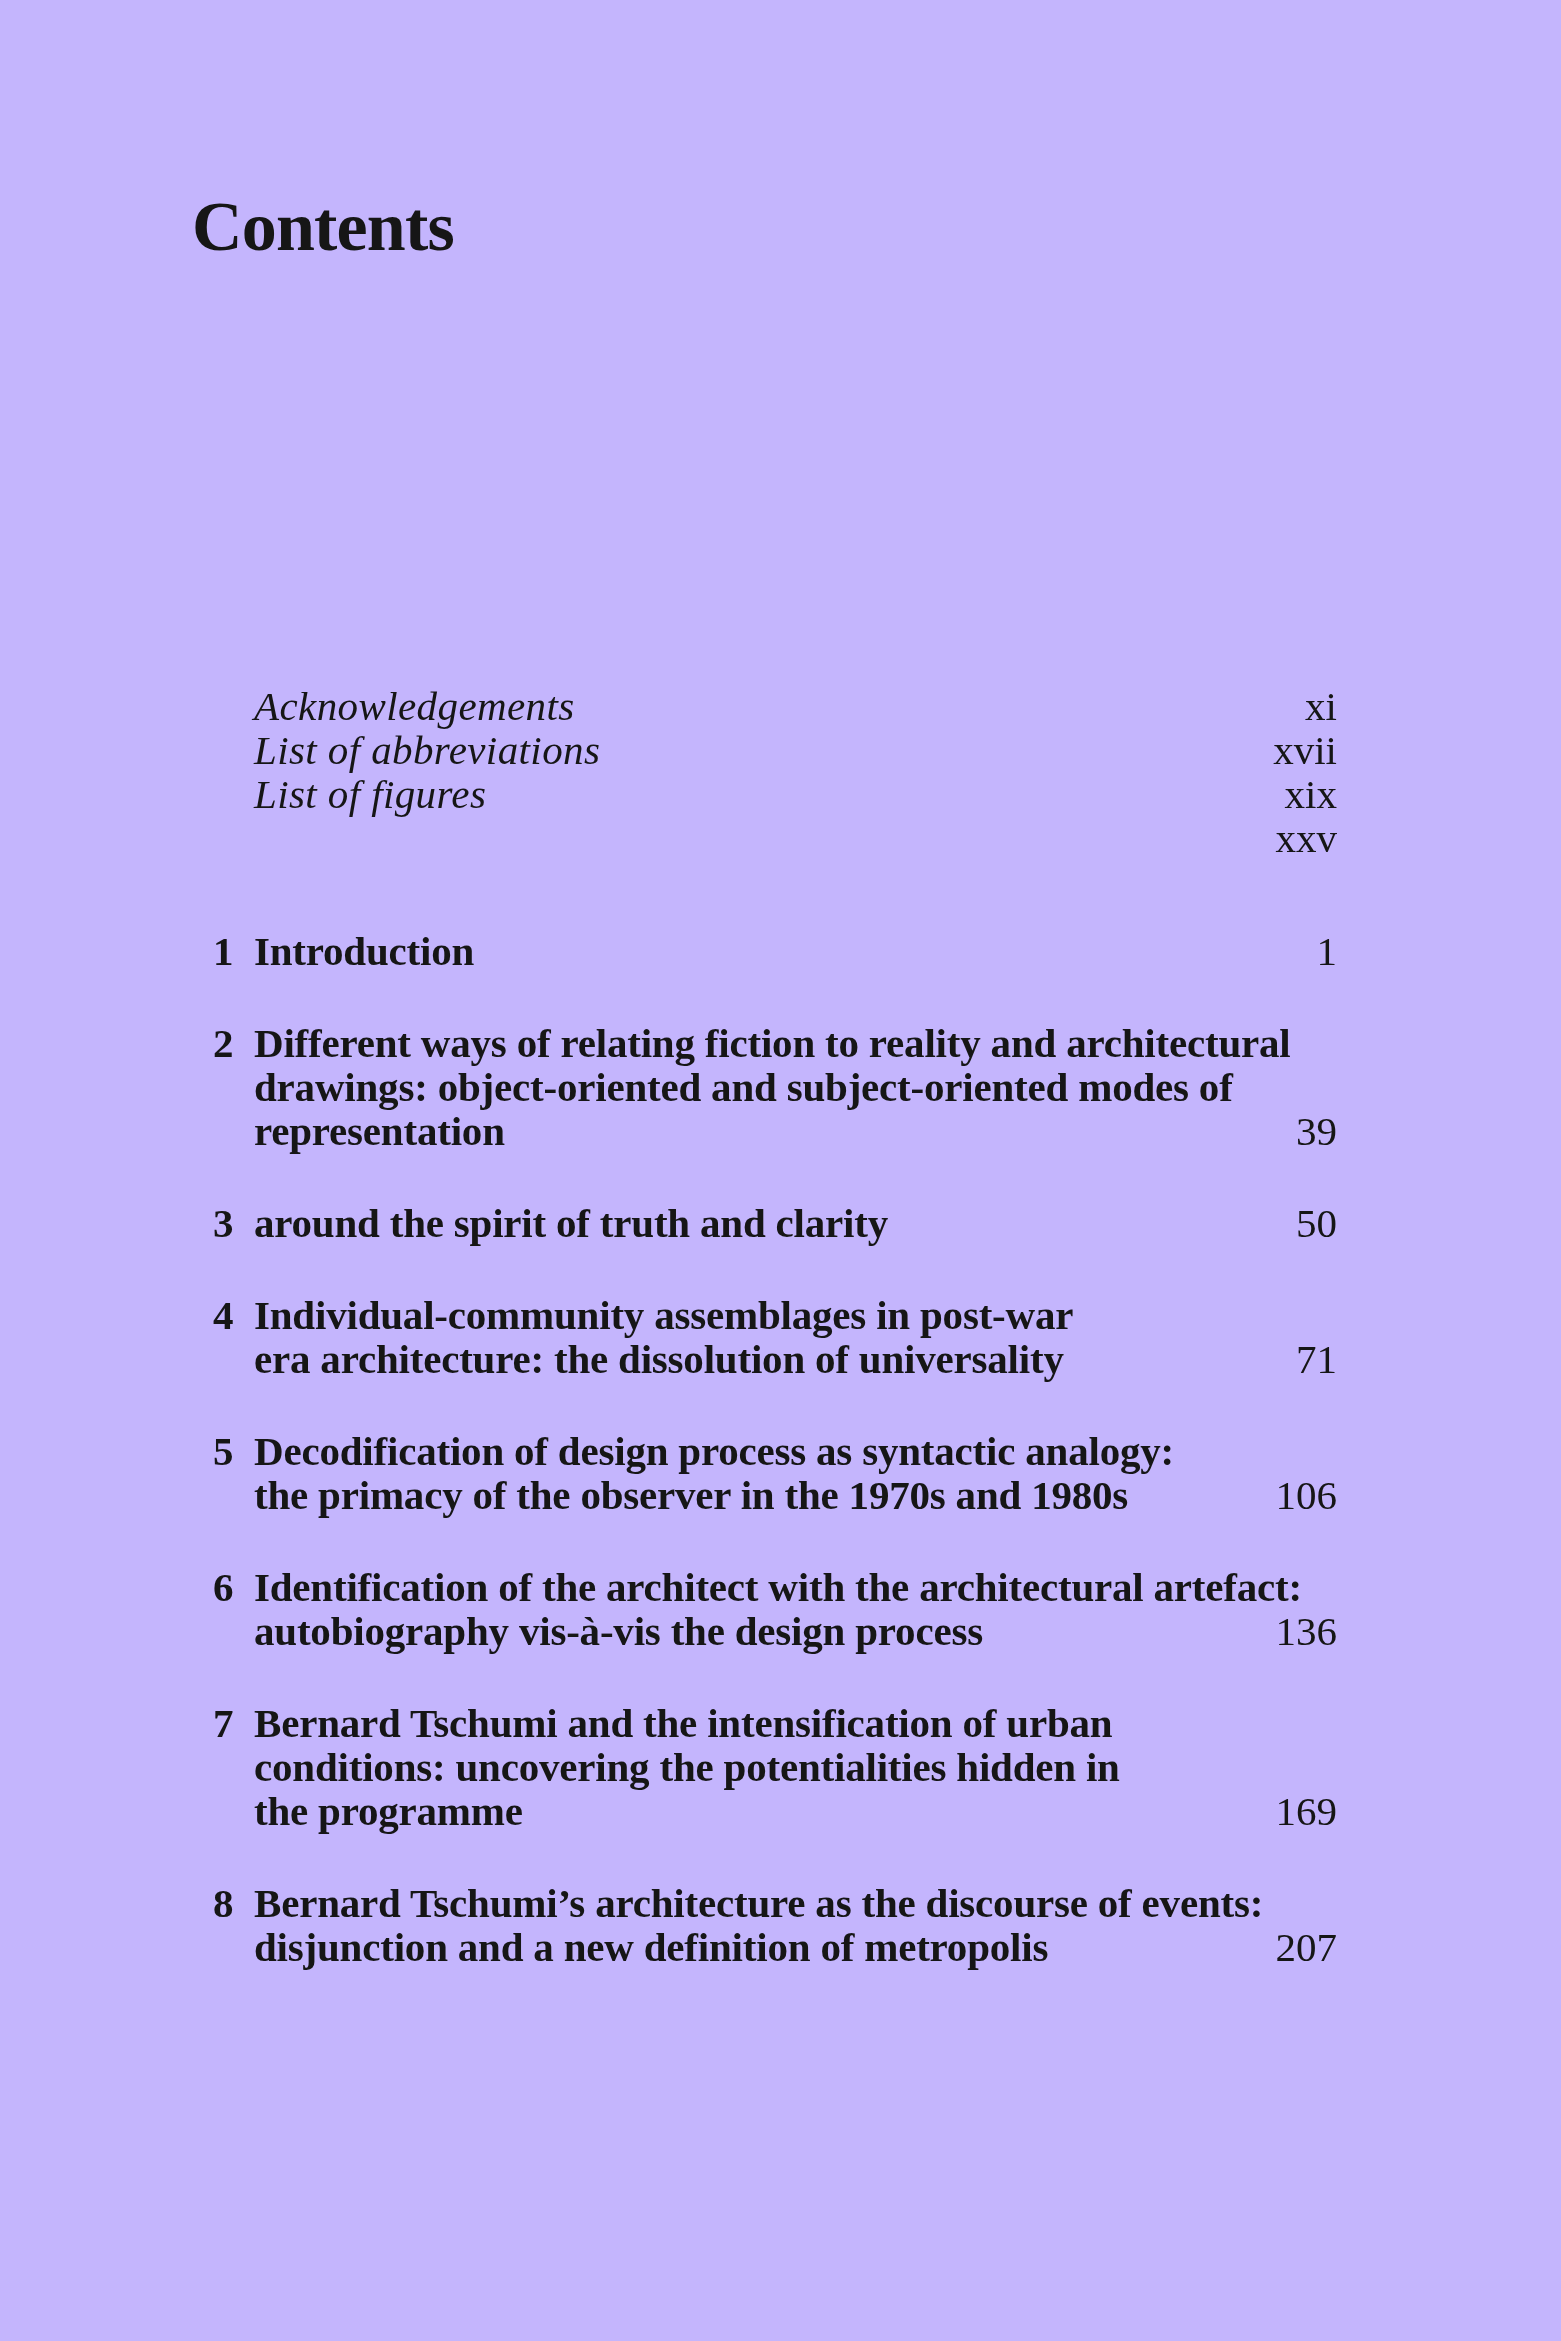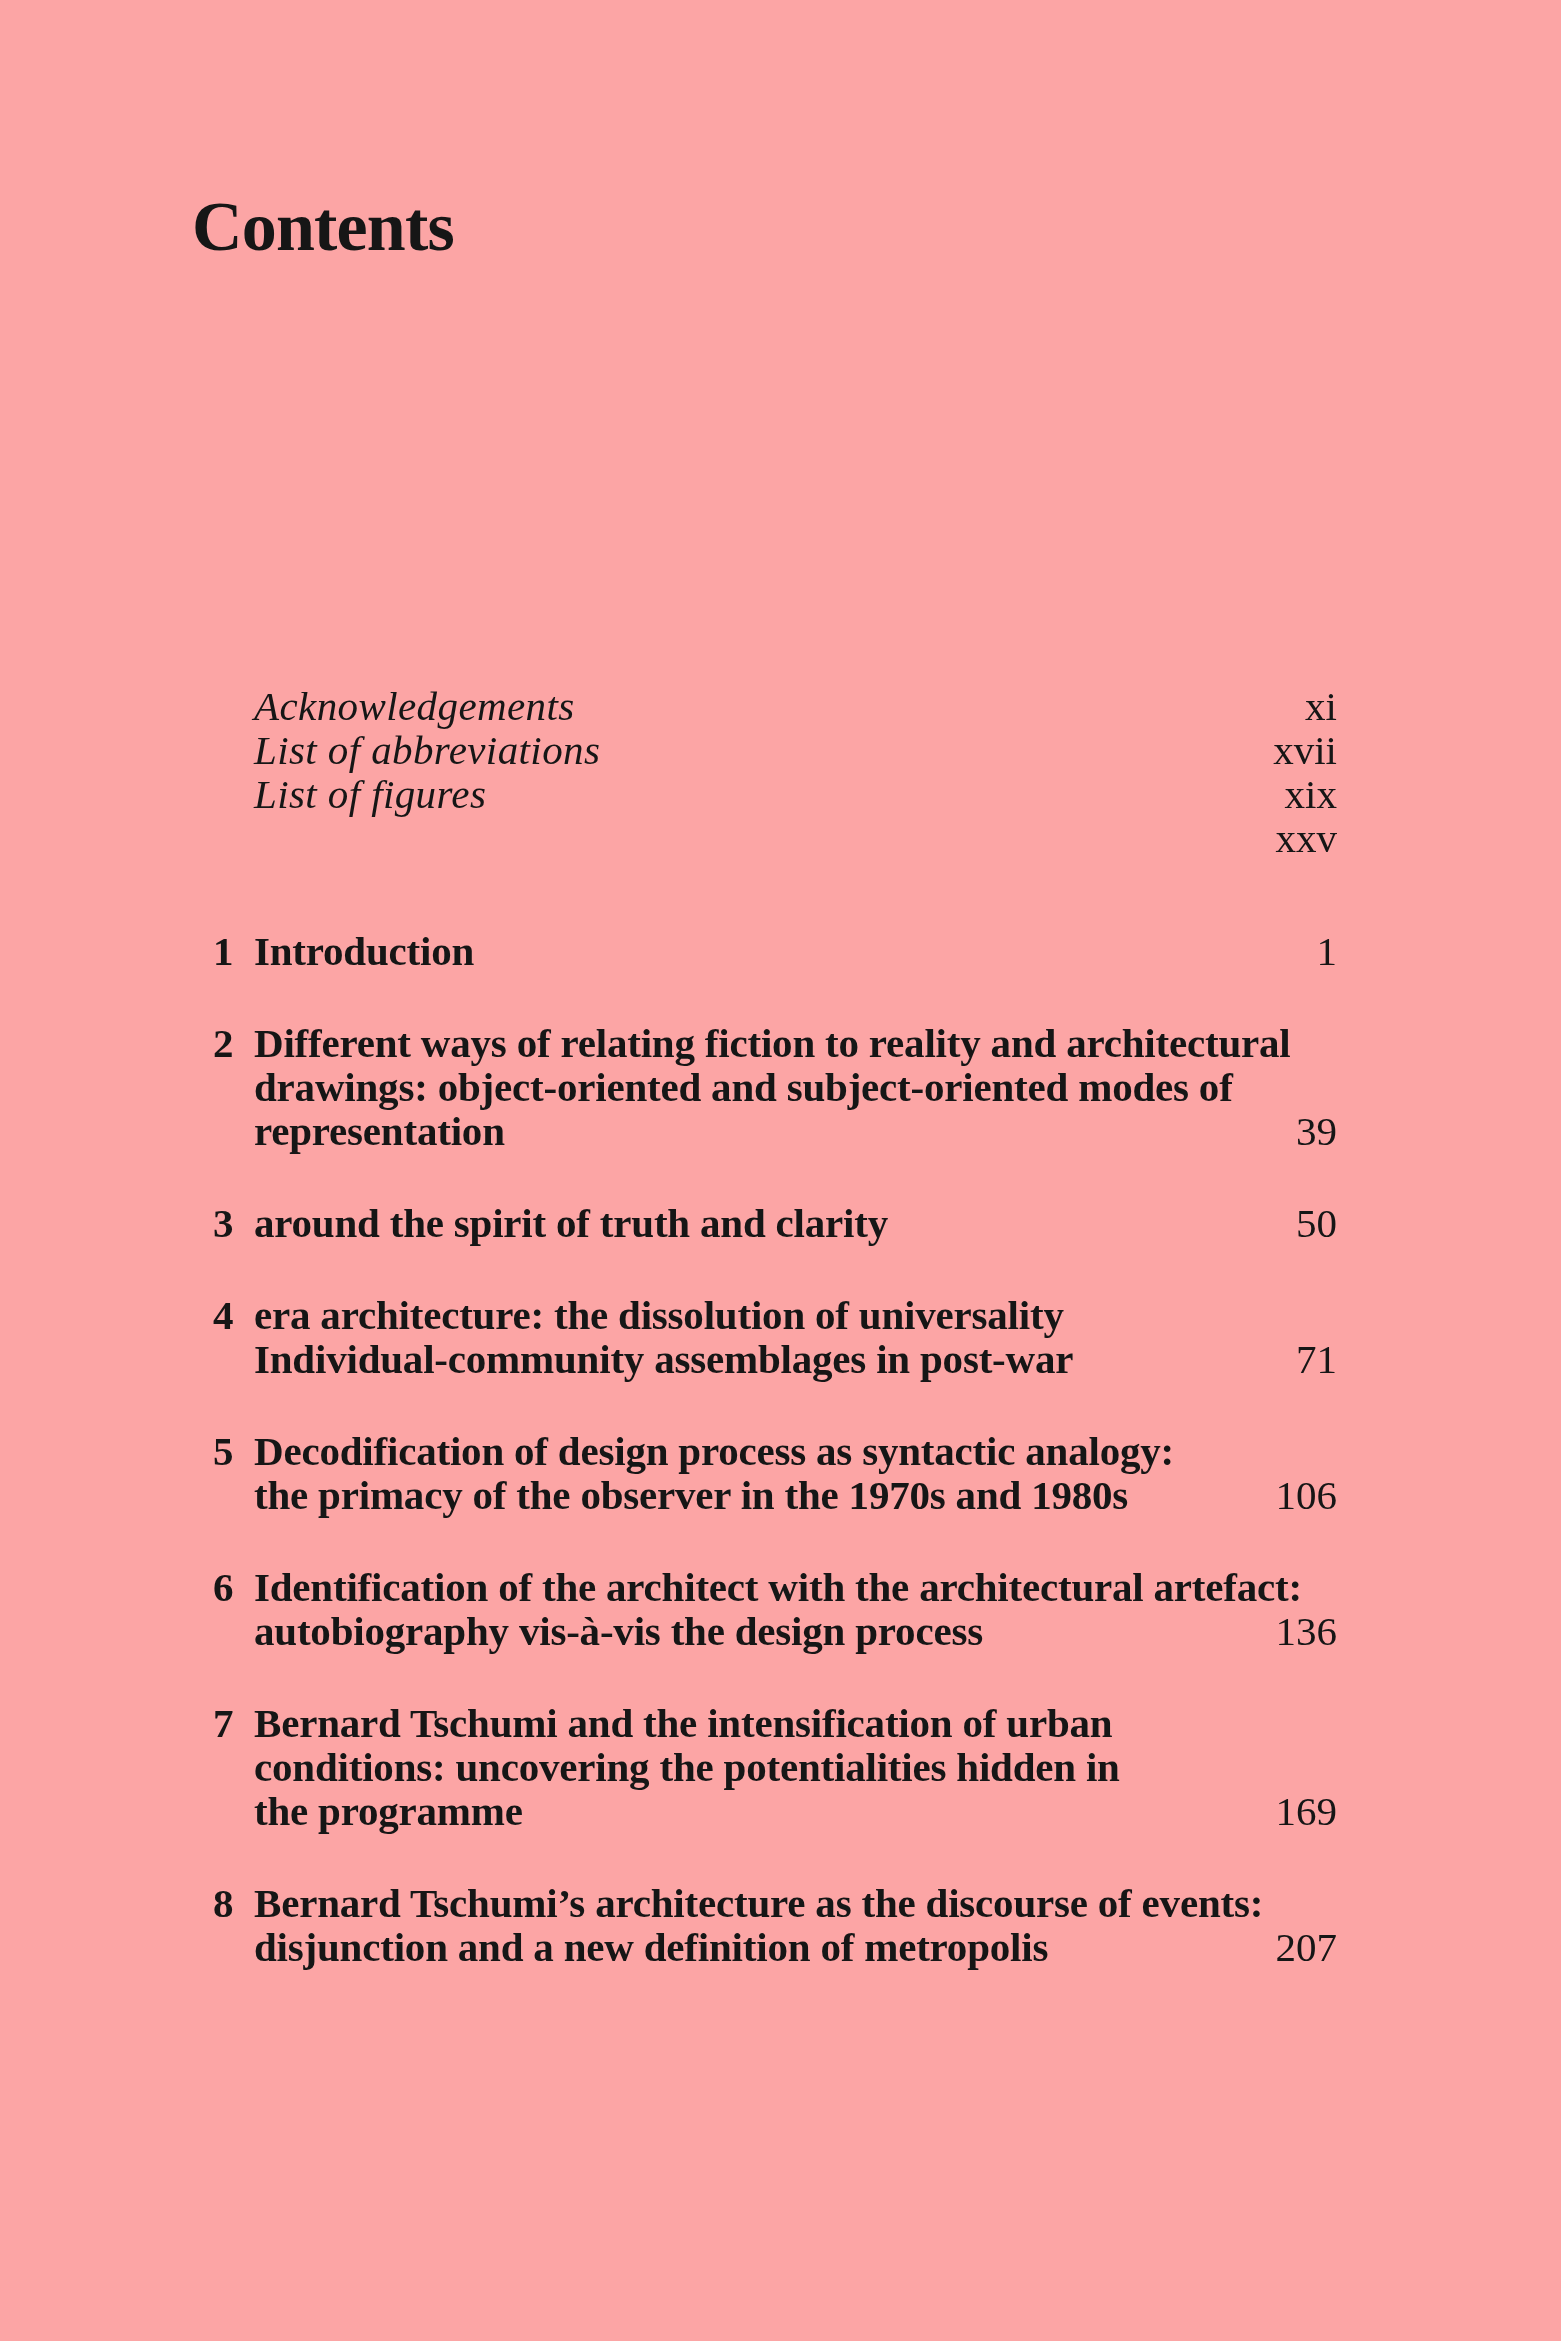--- a/index.html
+++ b/index.html
@@ -11,21 +11,21 @@
     height: 2342px;
     background: #ffffff;
     position: relative;
     font-family: "Liberation Serif", "DejaVu Serif", serif;
     color: #161616;
     overflow: hidden;
   }
   .doc-page {
     position: absolute;
     inset: 0;
-    background: #fca5a5;
+    background: #c4b5fd;
   }
   .page-title {
     position: absolute;
     left: 192px;
     top: 192px;
     margin: 0;
     font-size: 70px;
     line-height: 70px;
     font-weight: 700;
     letter-spacing: -0.8px;
@@ -128,22 +128,22 @@
         <div class="ch-row">
           <span class="ch-num">3</span>
           <div class="ch-title">
             <div class="ch-line">around the spirit of truth and clarity</div>
           </div>
           <span class="page-num">50</span>
         </div>
         <div class="ch-row">
           <span class="ch-num">4</span>
           <div class="ch-title">
+            <div class="ch-line">Individual-community assemblages in post-war</div>
             <div class="ch-line">era architecture: the dissolution of universality</div>
-            <div class="ch-line">Individual-community assemblages in post-war</div>
           </div>
           <span class="page-num">71</span>
         </div>
         <div class="ch-row">
           <span class="ch-num">5</span>
           <div class="ch-title">
             <div class="ch-line">Decodification of design process as syntactic analogy:</div>
             <div class="ch-line">the primacy of the observer in the 1970s and 1980s</div>
           </div>
           <span class="page-num">106</span>

